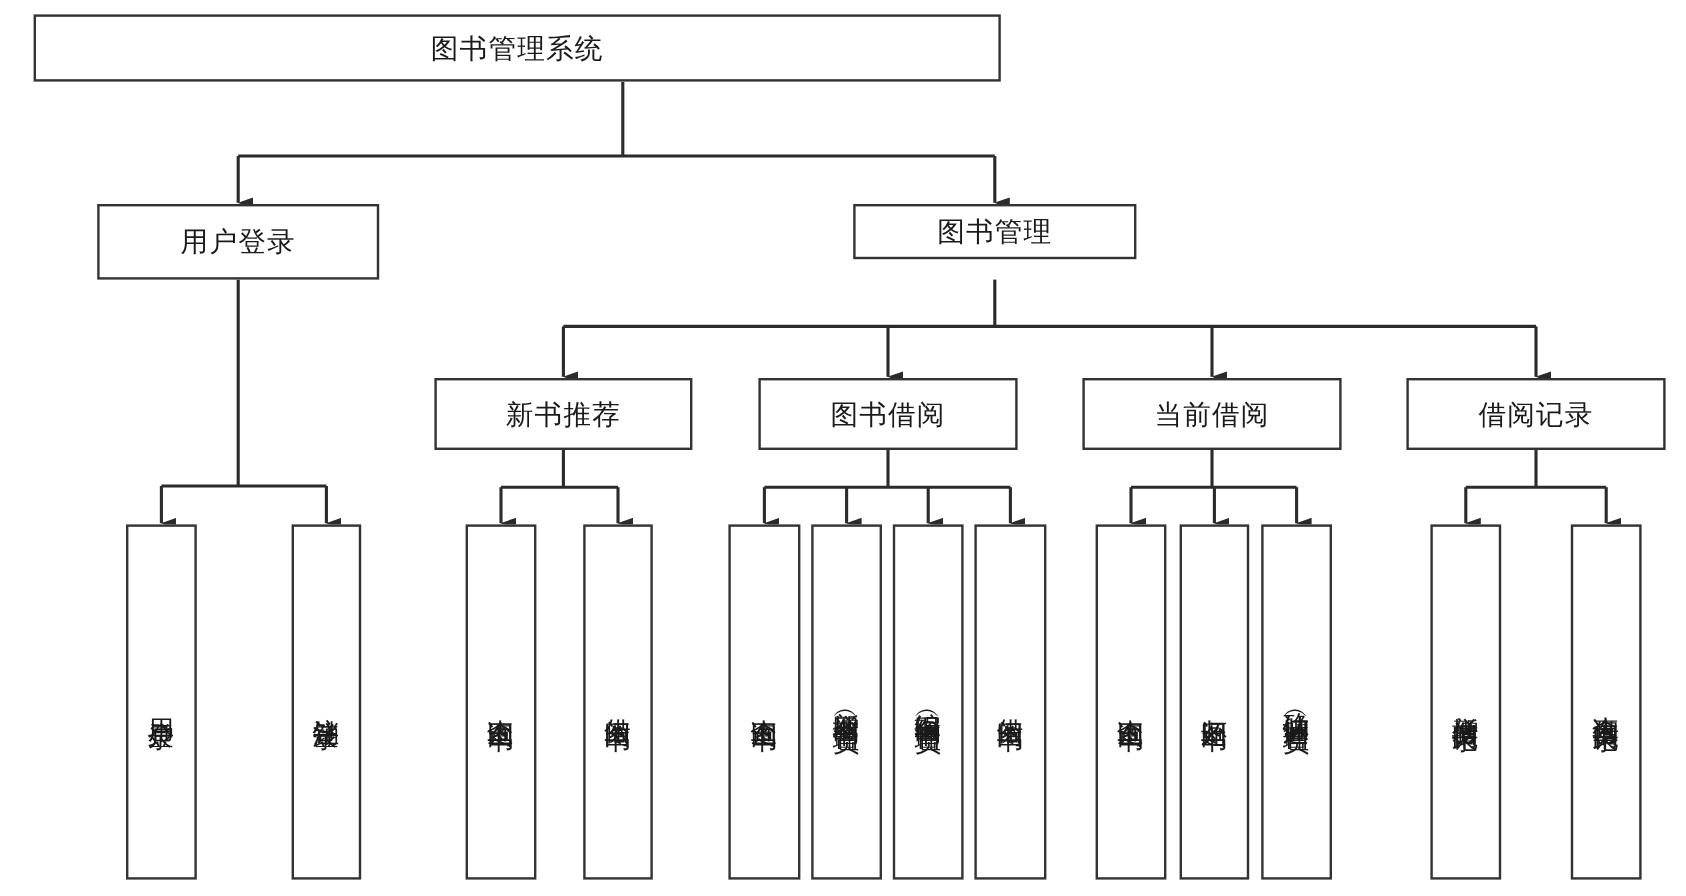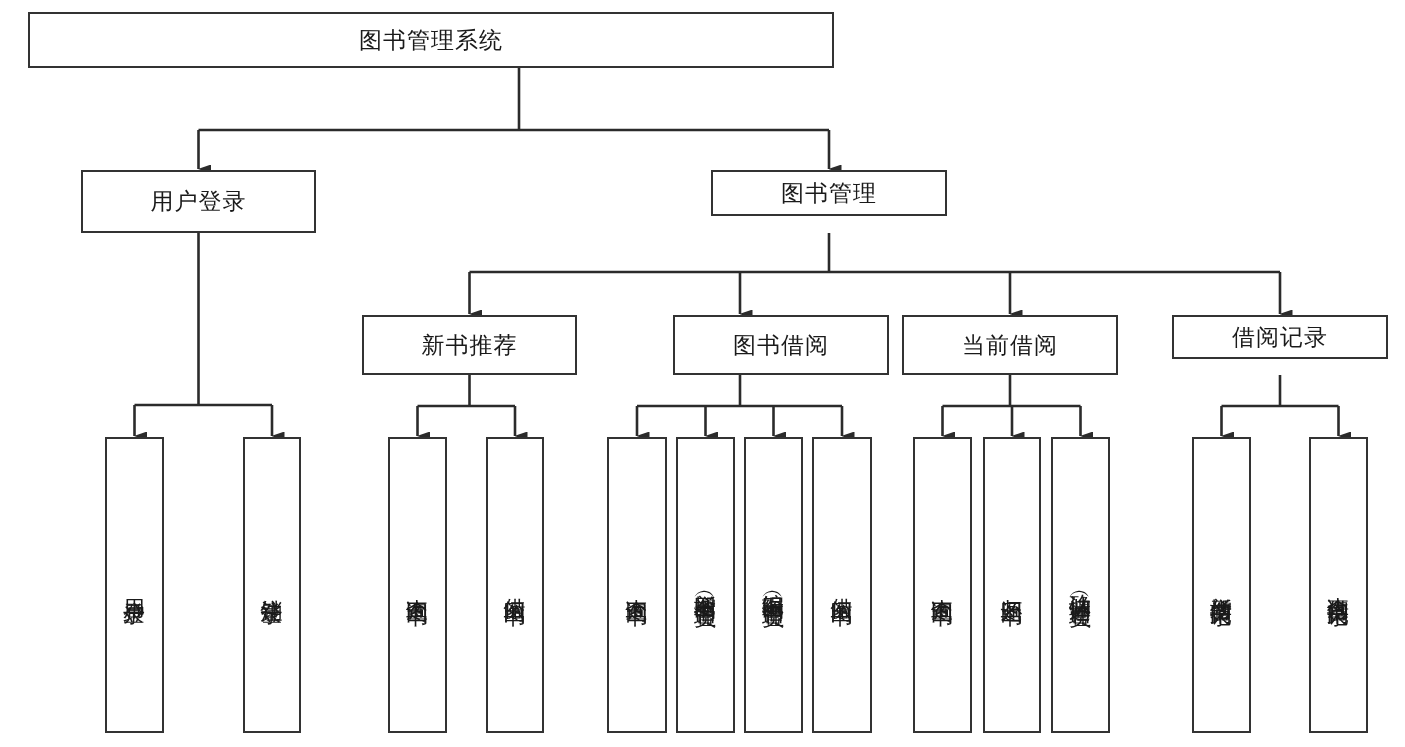--- a/index.html
+++ b/index.html
@@ -114,27 +114,27 @@
       </div>
       <div class="node horiz" style="left: 81px; top: 170px; width: 235px; height: 63px;">
         <span class="lbl">用户登录</span>
       </div>
       <div class="node horiz" style="left: 711px; top: 170px; width: 236px; height: 46px;">
         <span class="lbl">图书管理</span>
       </div>
       <div class="node horiz" style="left: 362px; top: 315px; width: 215px; height: 60px;">
         <span class="lbl">新书推荐</span>
       </div>
-      <div class="node horiz" style="left: 632px; top: 315px; width: 216px; height: 60px; margin-left: 41px;">
+      <div class="node horiz" style="left: 632px; top: 315px; width: 216px; height: 60px;">
         <span class="lbl">图书借阅</span>
       </div>
       <div class="node horiz" style="left: 902px; top: 315px; width: 216px; height: 60px;">
         <span class="lbl">当前借阅</span>
       </div>
-      <div class="node horiz" style="left: 1172px; top: 315px; width: 216px; height: 44px;">
+      <div class="node horiz" style="left: 1172px; top: 315px; width: 216px; height: 60px;">
         <span class="lbl">借阅记录</span>
       </div>
       <div class="node vert" style="left: 105px; top: 437px; width: 59px; height: 296px;">
         <span class="lbl">用户登录</span>
       </div>
       <div class="node vert" style="left: 243px; top: 437px; width: 58px; height: 296px;">
         <span class="lbl">注销登录</span>
       </div>
       <div class="node vert" style="left: 388px; top: 437px; width: 59px; height: 296px;">
         <span class="lbl">查询图书</span>

